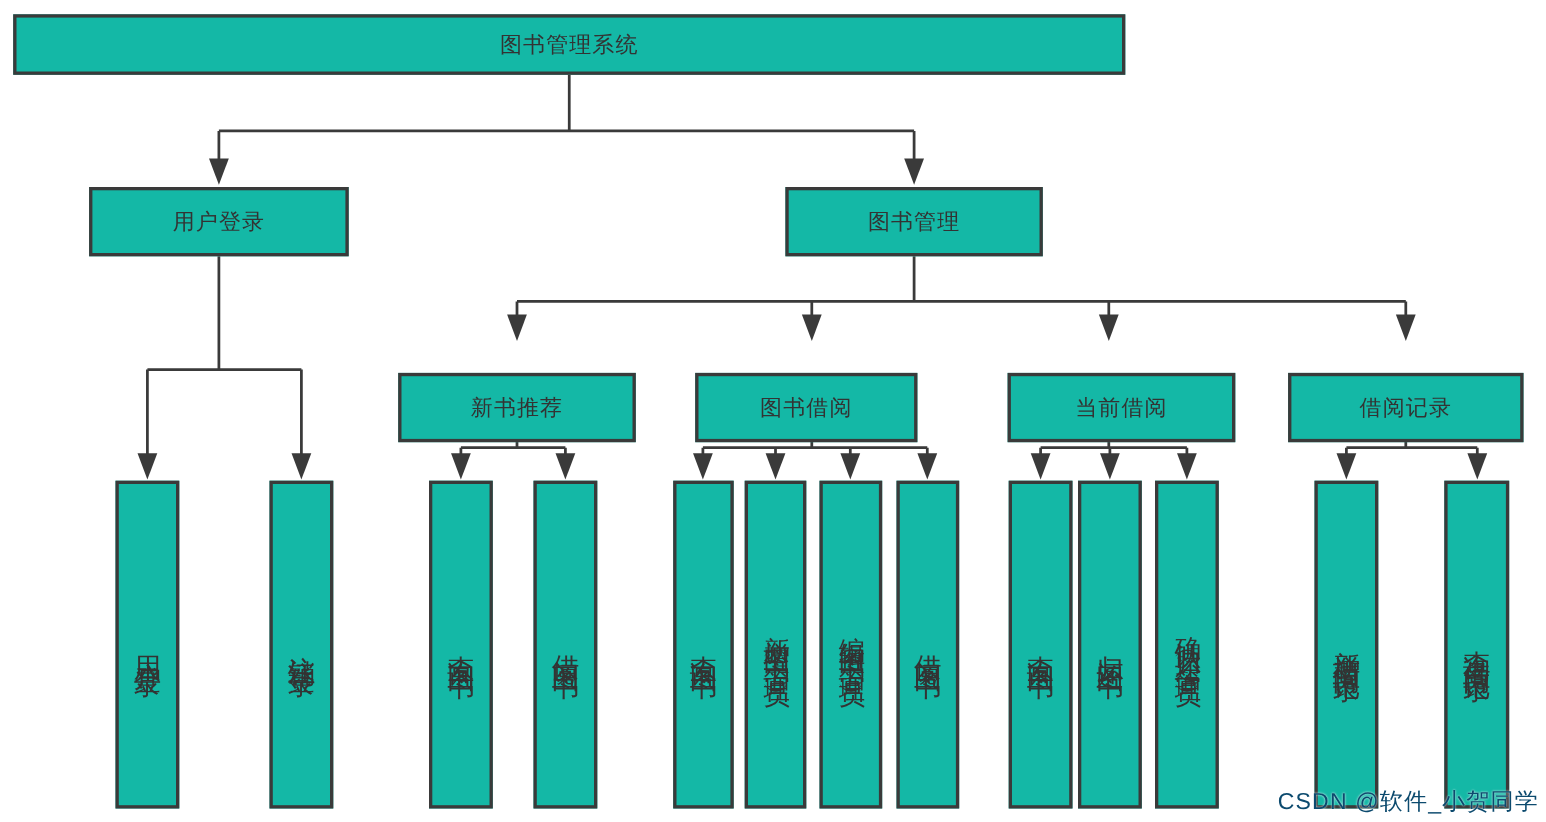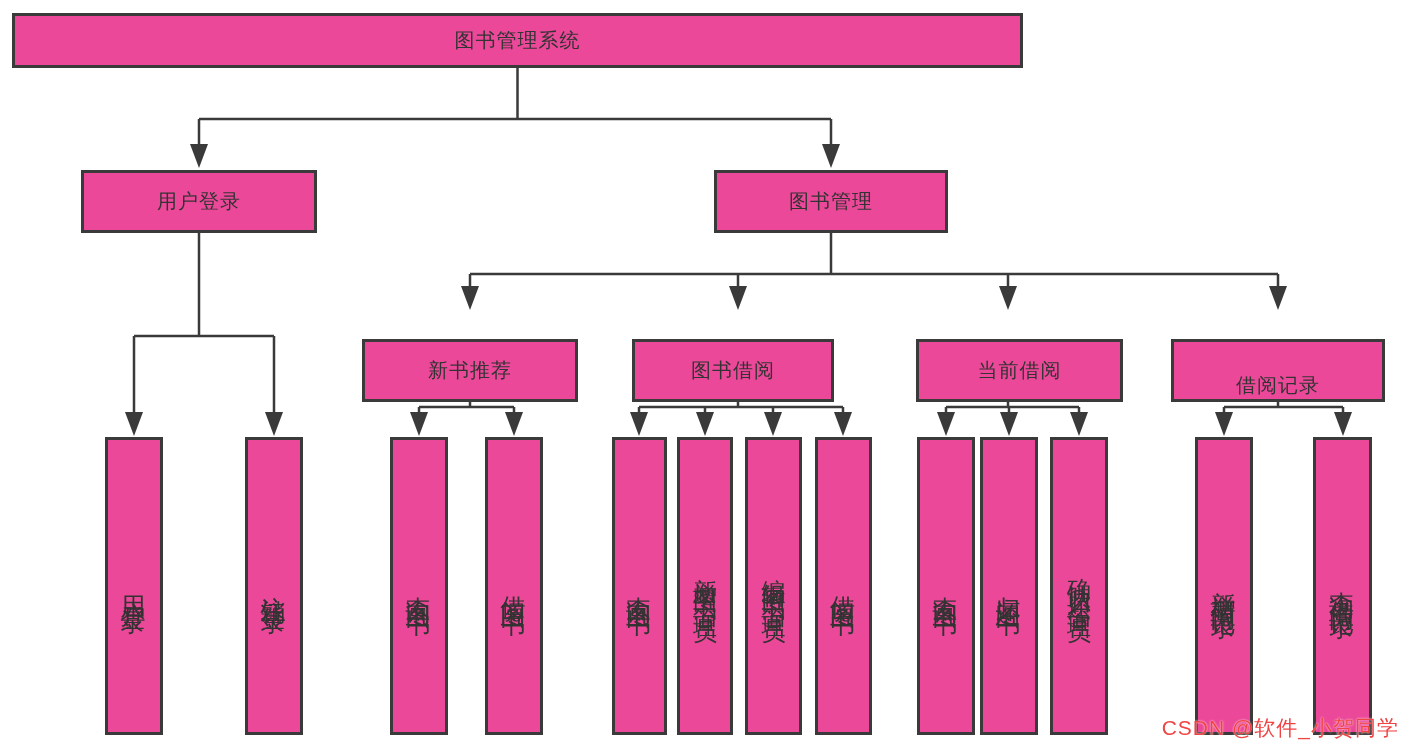--- a/index.html
+++ b/index.html
@@ -9,21 +9,21 @@
     font-family: "Liberation Sans", sans-serif;
     position: relative;
     overflow: hidden;
   }
   .stage { position: absolute; left: 0; top: 0; width: 1405px; height: 747px; }
   svg.connectors { position: absolute; left: 0; top: 0; z-index: 1; }
   .node {
     position: absolute;
     box-sizing: border-box;
     border: 3px solid #3a3a3a;
-    background: #ec4899;
+    background: #14b8a6;
     display: flex;
     align-items: center;
     justify-content: center;
     color: #333333;
     z-index: 2;
   }
   .h-node { font-size: 20px; letter-spacing: 1px; }
   .root-node  { left: 12px;  top: 13px;  width: 1011px; height: 55px; }
   .lvl2 { top: 170px; height: 63px; }
   .lvl3 { top: 312px; height: 63px; margin-top: 27px; }
@@ -34,21 +34,21 @@
     font-size: 25px;
     letter-spacing: 5px;
     color: #333333;
     white-space: nowrap;
   }
   .v-node.long span { font-size: 24px; letter-spacing: 6px; }
   .watermark {
     position: absolute;
     right: 6px; bottom: 5px;
     font-size: 21px;
-    color: #ef4444;
+    color: #0c4a6e;
     text-shadow: 0 0 2px #ffffff;
     z-index: 3;
     letter-spacing: 1px;
   }
 </style>
 </head>
 <body>
 
 <div class="stage">
 
@@ -105,21 +105,21 @@
 
   <div class="node h-node lvl3" style="left:362px; width:216px;">
     <span>新书推荐</span>
   </div>
   <div class="node h-node lvl3" style="left:632px; width:202px;">
     <span>图书借阅</span>
   </div>
   <div class="node h-node lvl3" style="left:916px; width:207px;">
     <span>当前借阅</span>
   </div>
-  <div class="node h-node lvl3" style="left:1171px; width:214px;align-items:flex-end;">
+  <div class="node h-node lvl3" style="left:1171px; width:214px;">
     <span>借阅记录</span>
   </div>
 
   <div class="node v-node leaf" style="left:105px; width:58px;">
     <span>用户登录</span>
   </div>
   <div class="node v-node leaf" style="left:245px; width:58px;">
     <span>注销登录</span>
   </div>
 

